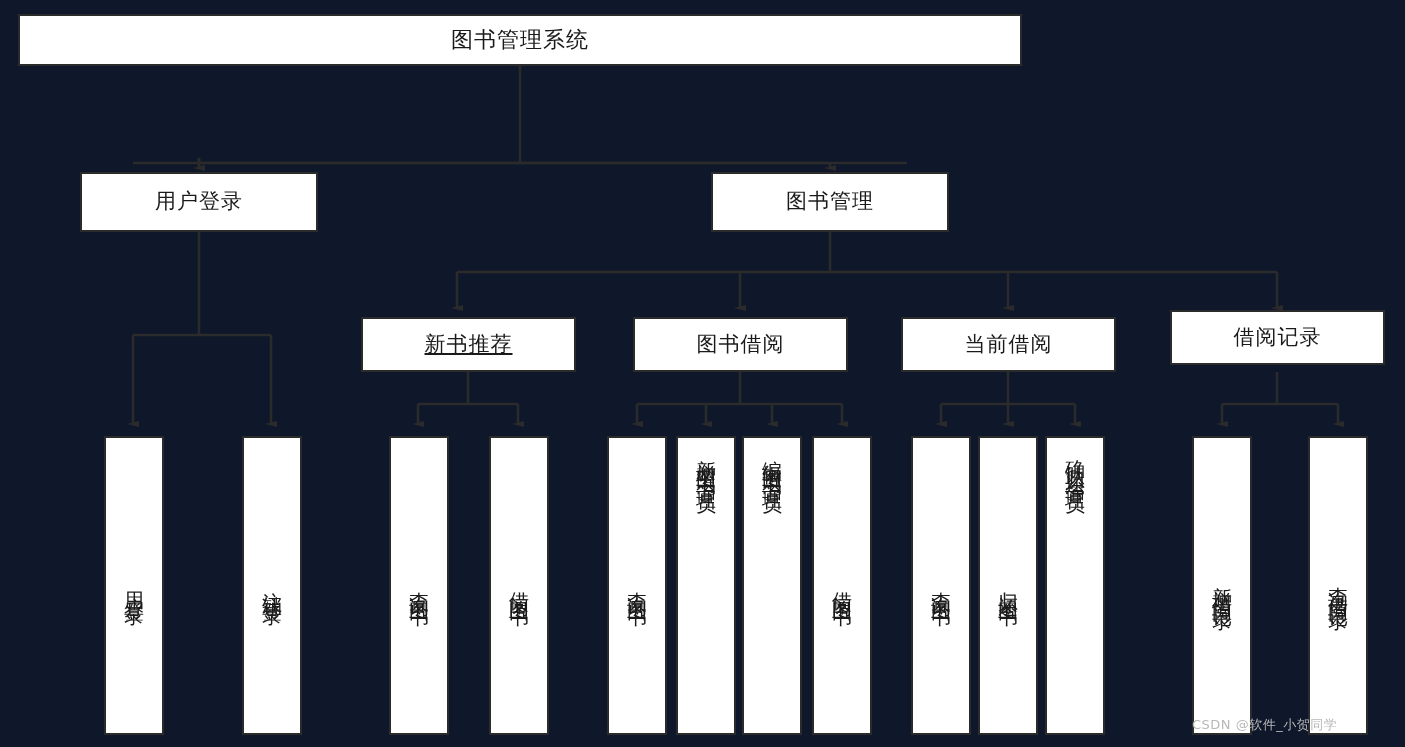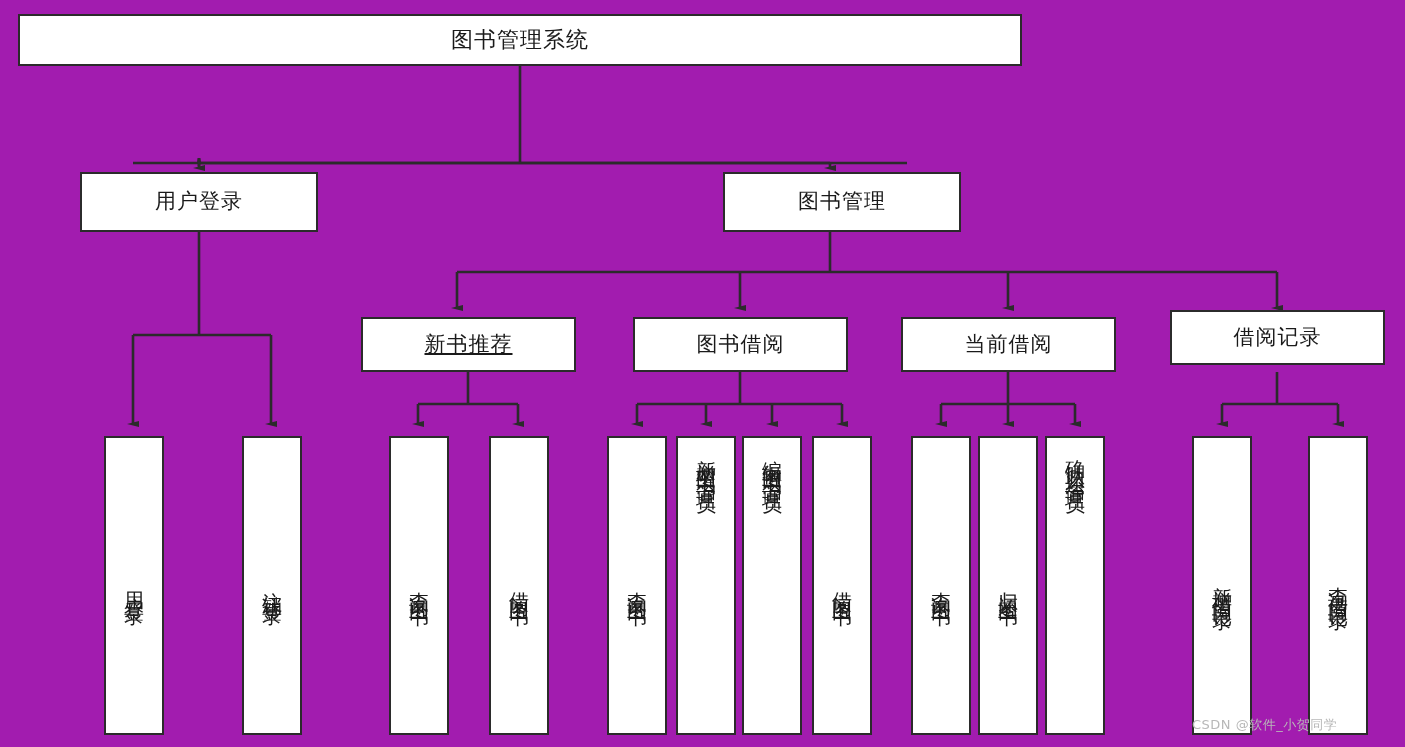--- a/index.html
+++ b/index.html
@@ -11,21 +11,21 @@
   body {
     font-family: "DejaVu Sans", "Liberation Sans", sans-serif;
     width: 1405px;
     height: 747px;
     overflow: hidden;
   }
   #canvas {
     position: relative;
     width: 1405px;
     height: 747px;
-    background: #a21caf;
+    background: #0f172a;
   }
   #edges {
     position: absolute;
     left: 0;
     top: 0;
     width: 1405px;
     height: 747px;
     pointer-events: none;
   }
 
@@ -142,21 +142,21 @@
     </g>
   </svg>
 
   <div class="node h title" style="left:18px; top:14px; width:1004px; height:52px;">
     <span>图书管理系统</span>
   </div>
 
   <div class="node h" style="left:80px; top:172px; width:238px; height:60px;">
     <span>用户登录</span>
   </div>
-  <div class="node h" style="left:711px; top:172px; width:238px; height:60px;margin-left:12px;">
+  <div class="node h" style="left:711px; top:172px; width:238px; height:60px;">
     <span>图书管理</span>
   </div>
 
   <div class="node h" style="left:361px; top:317px; width:215px; height:55px;text-decoration:underline;">
     <span>新书推荐</span>
   </div>
   <div class="node h" style="left:901px; top:317px; width:215px; height:55px;">
     <span>当前借阅</span>
   </div>
   <div class="node h" style="left:633px; top:317px; width:215px; height:55px;">

